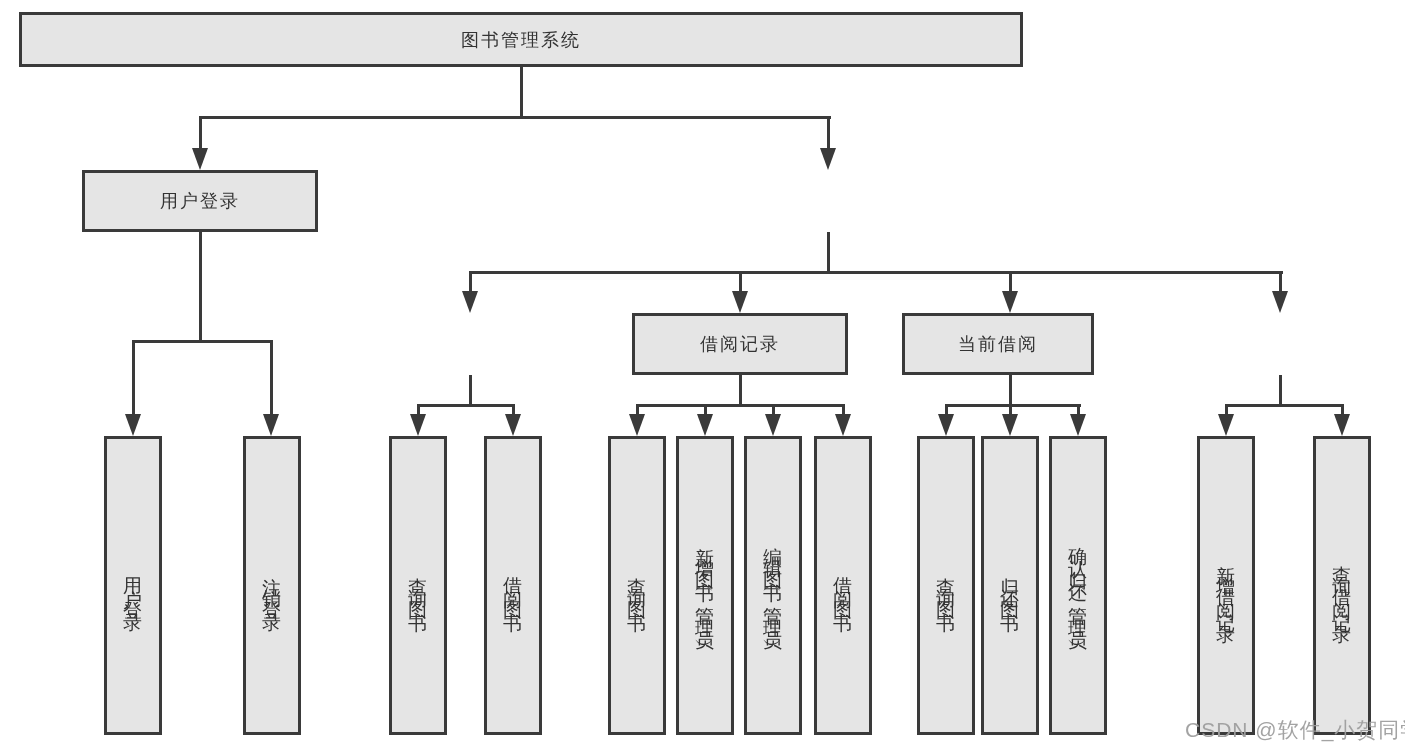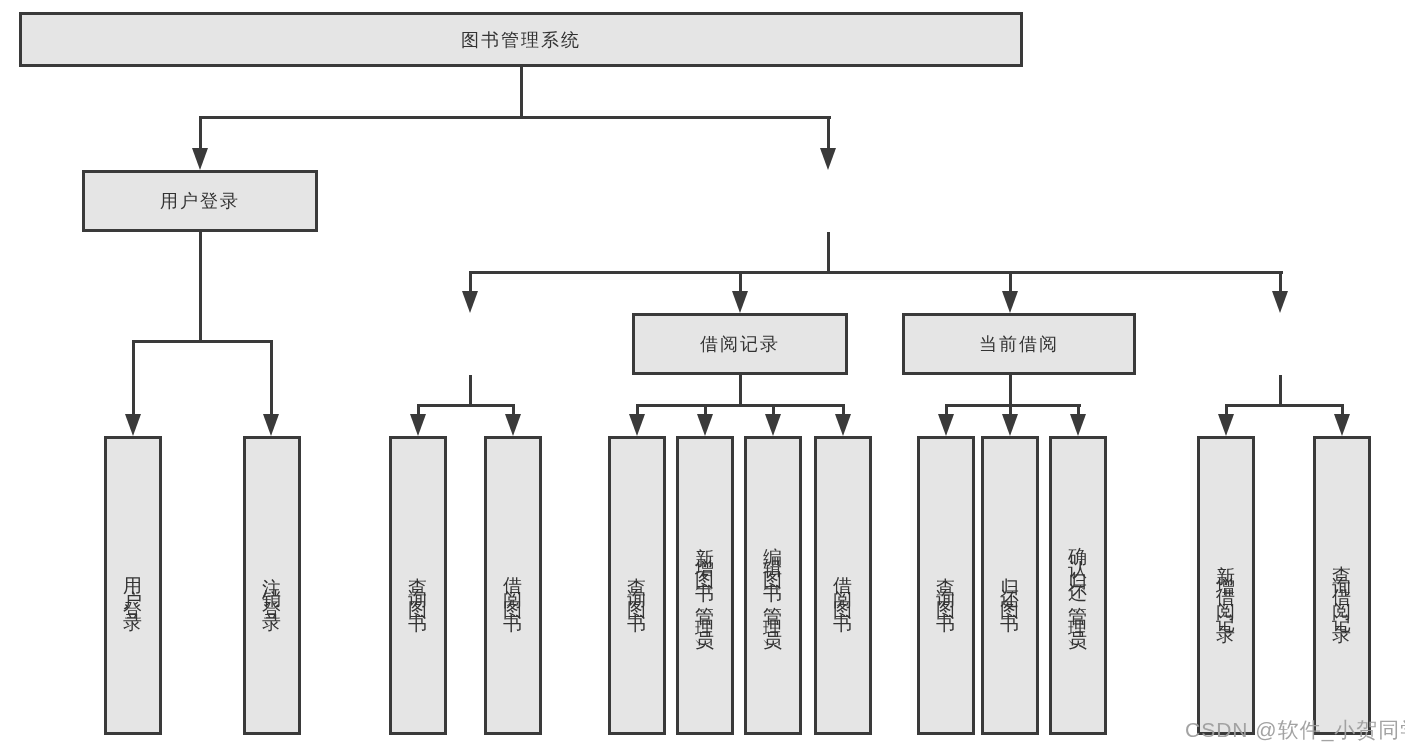--- a/index.html
+++ b/index.html
@@ -54,21 +54,21 @@
     <span>图书管理系统</span>
   </div>
 
   <div class="node" style="left:82px;top:170px;width:236px;height:62px;">
     <span>用户登录</span>
   </div>
 
   <div class="node" style="left:632px;top:313px;width:216px;height:62px;">
     <span>借阅记录</span>
   </div>
-  <div class="node" style="left:902px;top:313px;width:234px;height:62px;">
+  <div class="node" style="left:902px;top:313px;width:192px;height:62px;">
     <span>当前借阅</span>
   </div>
 
   <div class="node leaf" style="left:104px;top:436px;width:58px;height:299px;">
     <span>用户登录</span>
   </div>
   <div class="node leaf" style="left:243px;top:436px;width:58px;height:299px;">
     <span>注销登录</span>
   </div>
 

